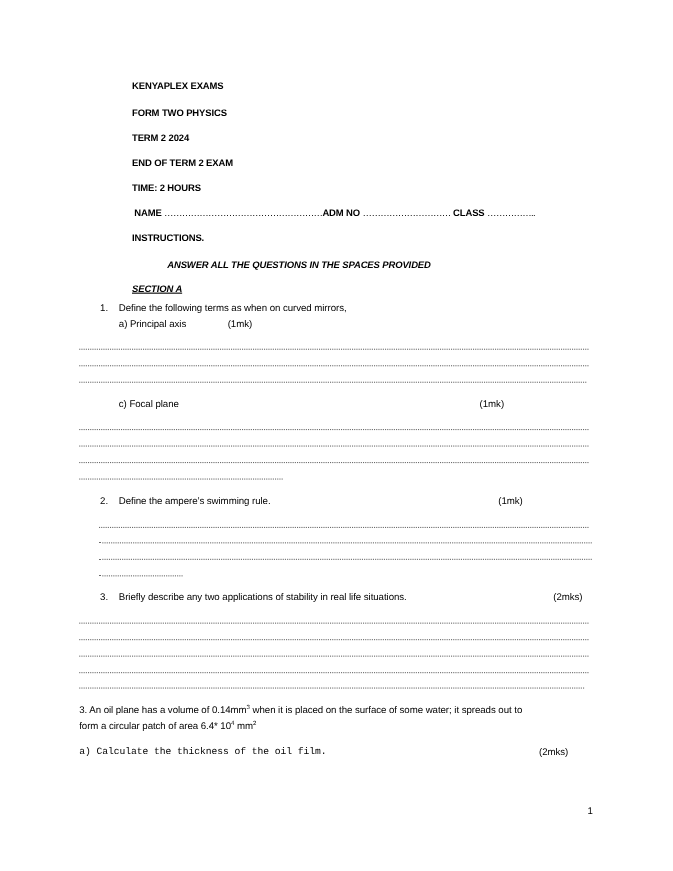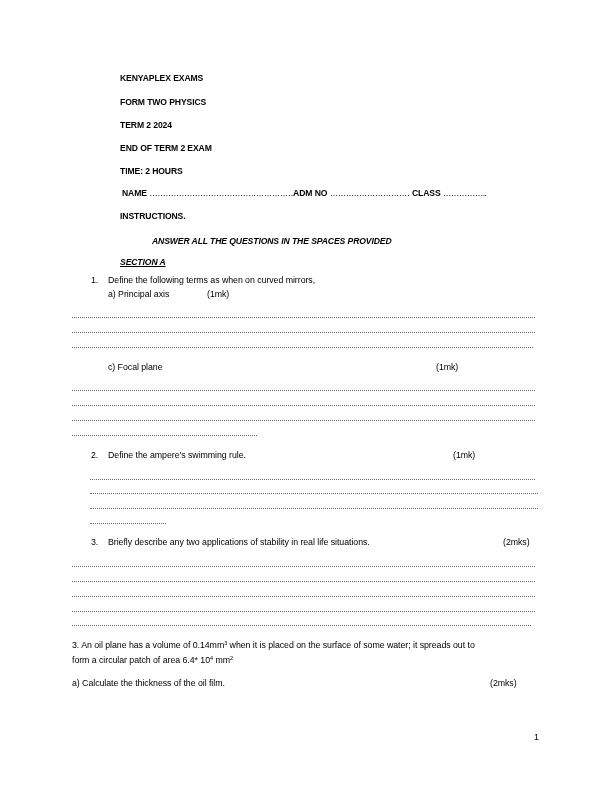--- a/index.html
+++ b/index.html
@@ -92,16 +92,16 @@
 <div class="dots" style="left:72px; top:611px; width:463px;"></div>
 <div class="dots" style="left:72px; top:625px; width:459px;"></div>
 
 <div class="abs body-txt" style="left:72px; top:640px;">
   <span>3.</span>
   <span>An oil plane has a volume of 0.14mm</span><sup>3</sup><span> when it is placed on the surface of some water; it spreads out to</span>
 </div>
 <div class="abs body-txt" style="left:72px; top:655px;">
   <span>form a circular patch of area 6.4* 10</span><sup>4</sup><span> mm</span><sup>2</sup>
 </div>
-<div class="abs body-txt" style="left:72px; top:678px;">a) Calculate the thickness of the oil film.</div>
+<div class="abs body-txt" style="left:72px; top:678px;font-family:Liberation Mono, monospace;">a) Calculate the thickness of the oil film.</div>
 <div class="abs body-txt" style="left:490px; top:678px;">(2mks)</div>
 
 <div class="abs body-txt" style="left:534px; top:732px;">1</div>
 
 </body></html>

